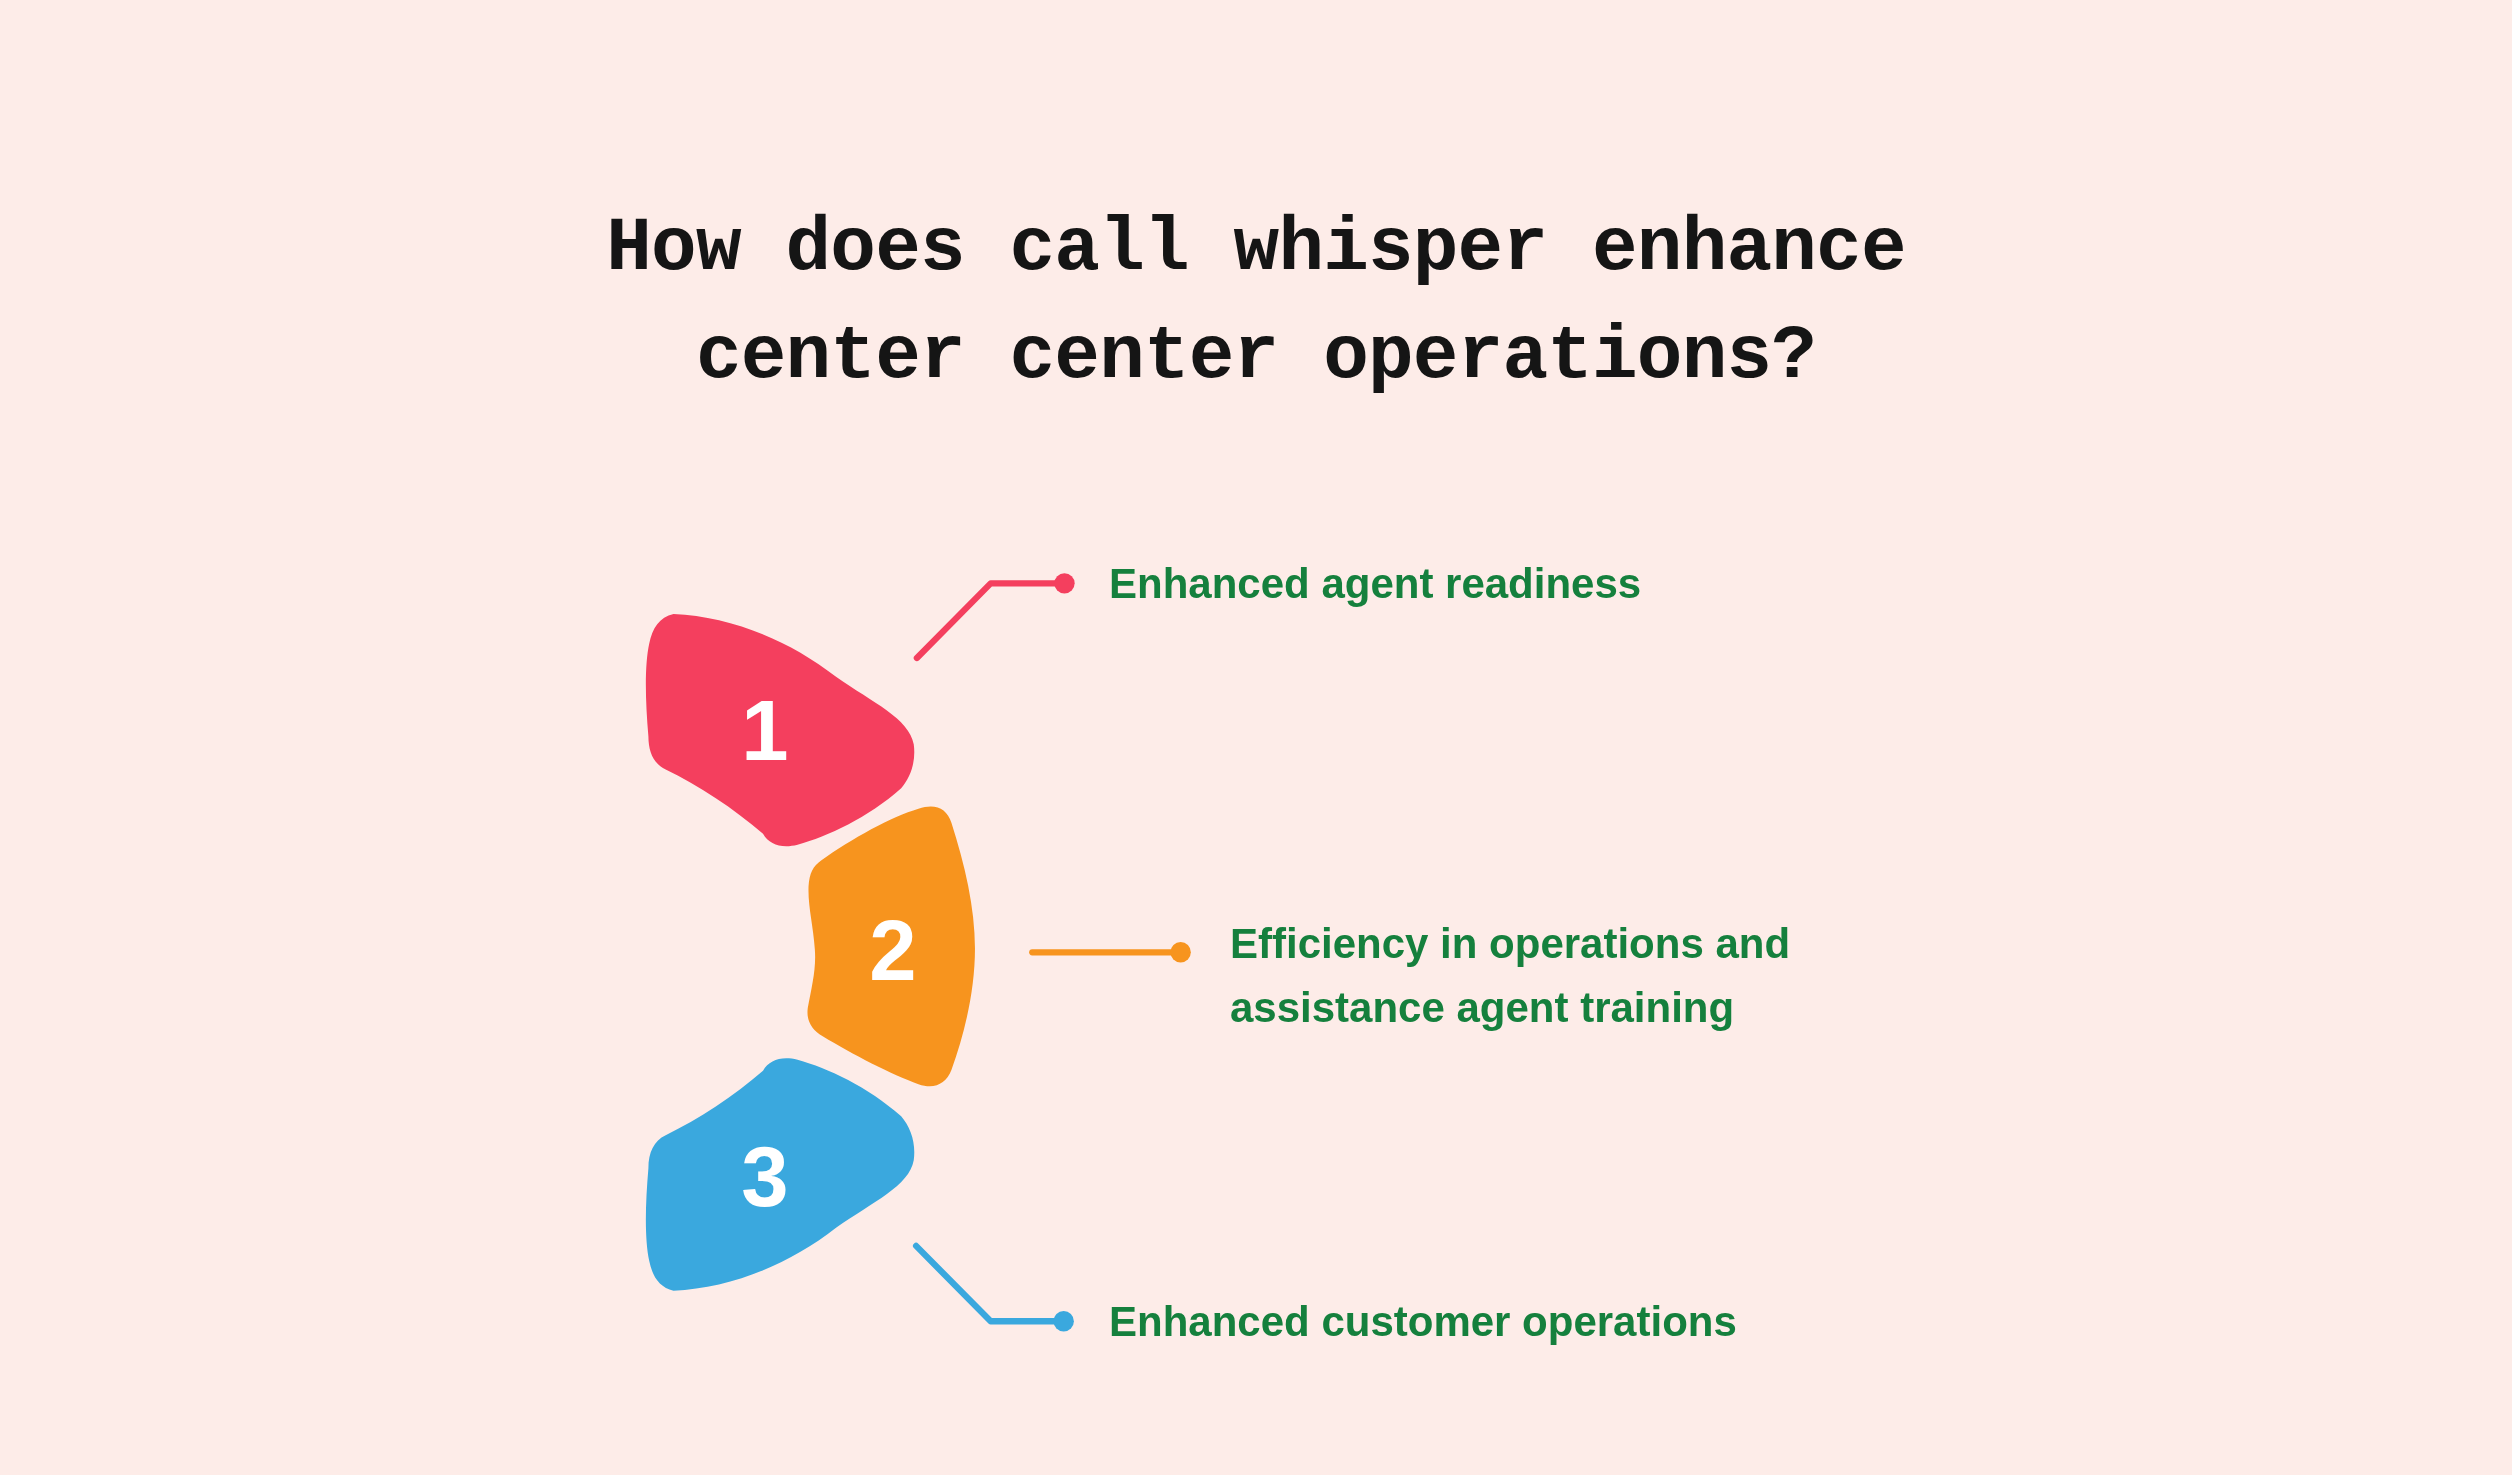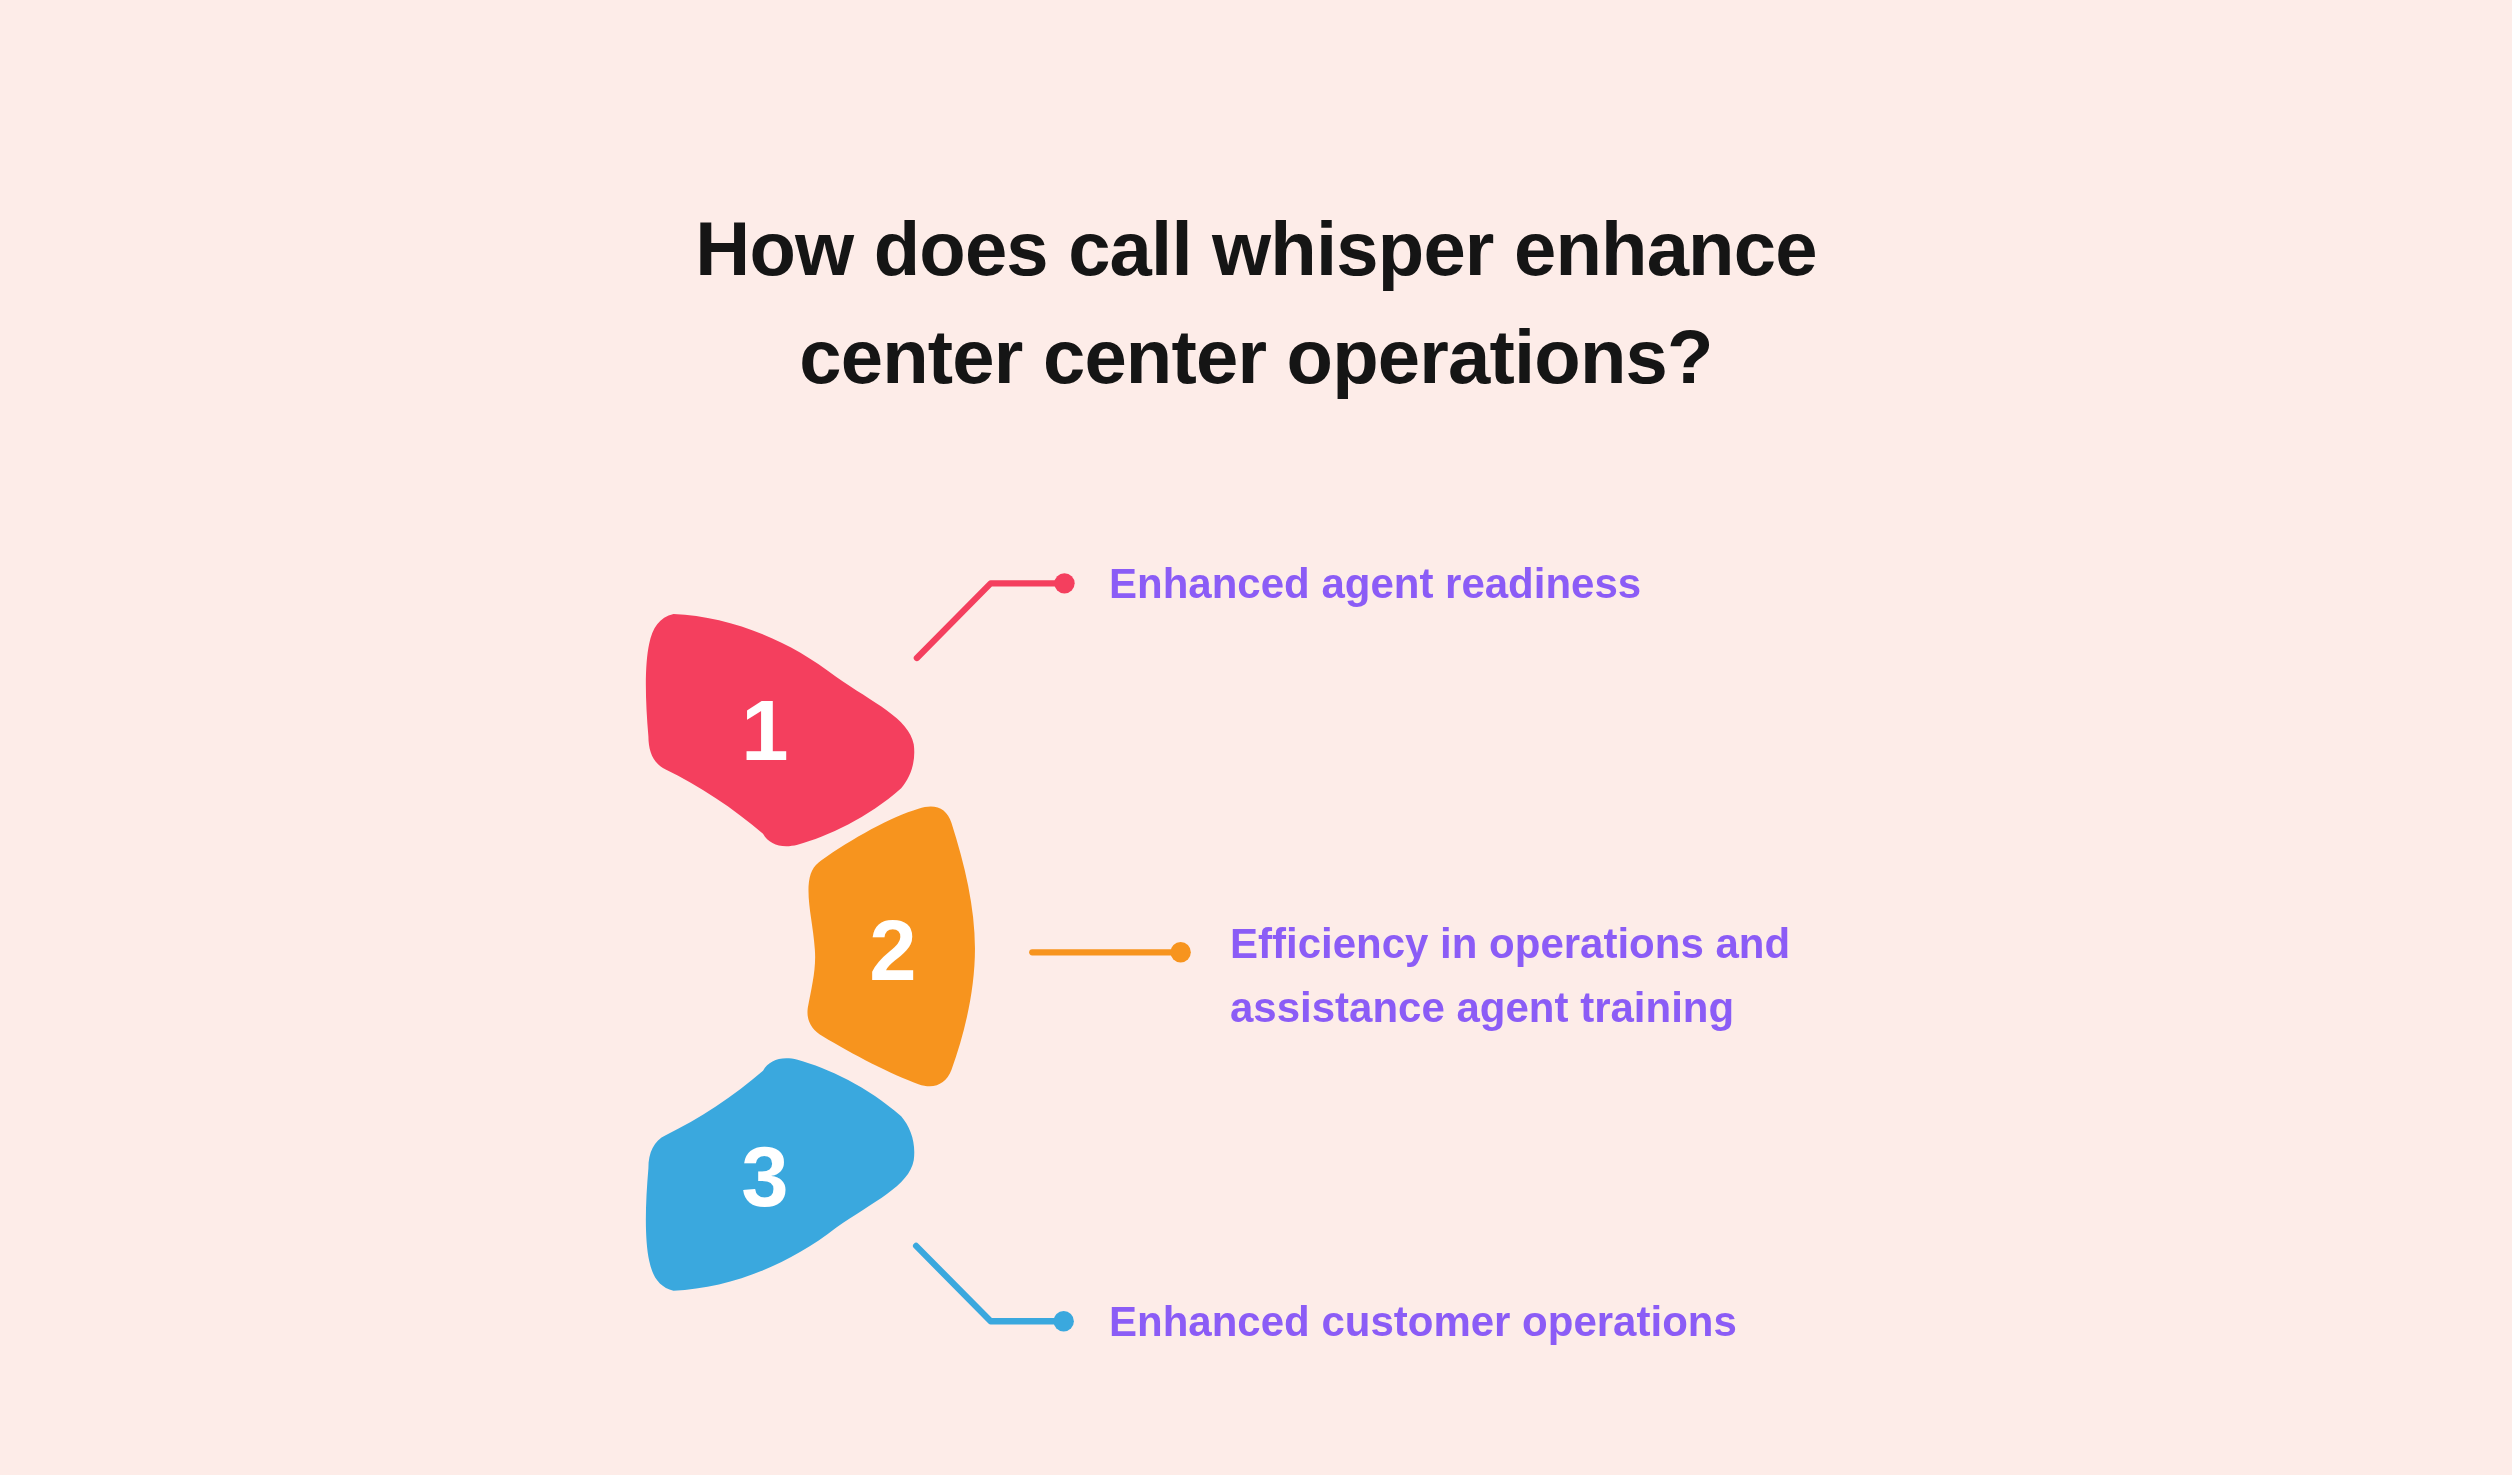--- a/index.html
+++ b/index.html
@@ -17,21 +17,21 @@
     width: 2512px;
     height: 1476px;
     background: #FDECE8;
   }
   .title {
     position: absolute;
     top: 195px;
     left: 0;
     width: 2512px;
     text-align: center;
-    font-family: Liberation Sans, sans-serif;
+    font-family: Liberation Mono, monospace;
     font-weight: bold;
     font-size: 76px;
     line-height: 108px;
     color: #151515;
     letter-spacing: -0.8px;
   }
   .art {
     position: absolute;
     left: 0;
     top: 0;
@@ -45,21 +45,21 @@
     font-weight: bold;
     font-size: 85px;
     line-height: 1;
   }
   .num-1 { left: 765px;  top: 730px;  }
   .num-2 { left: 893px; top: 950px; }
   .num-3 { left: 765px;  top: 1176px; }
   .step-label {
     position: absolute;
     transform: translateY(-50%);
-    color: #8b5cf6;
+    color: #15803d;
     font-weight: bold;
     font-size: 42px;
     line-height: 64px;
     white-space: nowrap;
   }
   .label-1 { left: 1109px; top: 584px;  }
   .label-2 { left: 1230px; top: 959px; margin-top: 17px; }
   .label-3 { left: 1109px; top: 1322px; }
 </style>
 </head>

